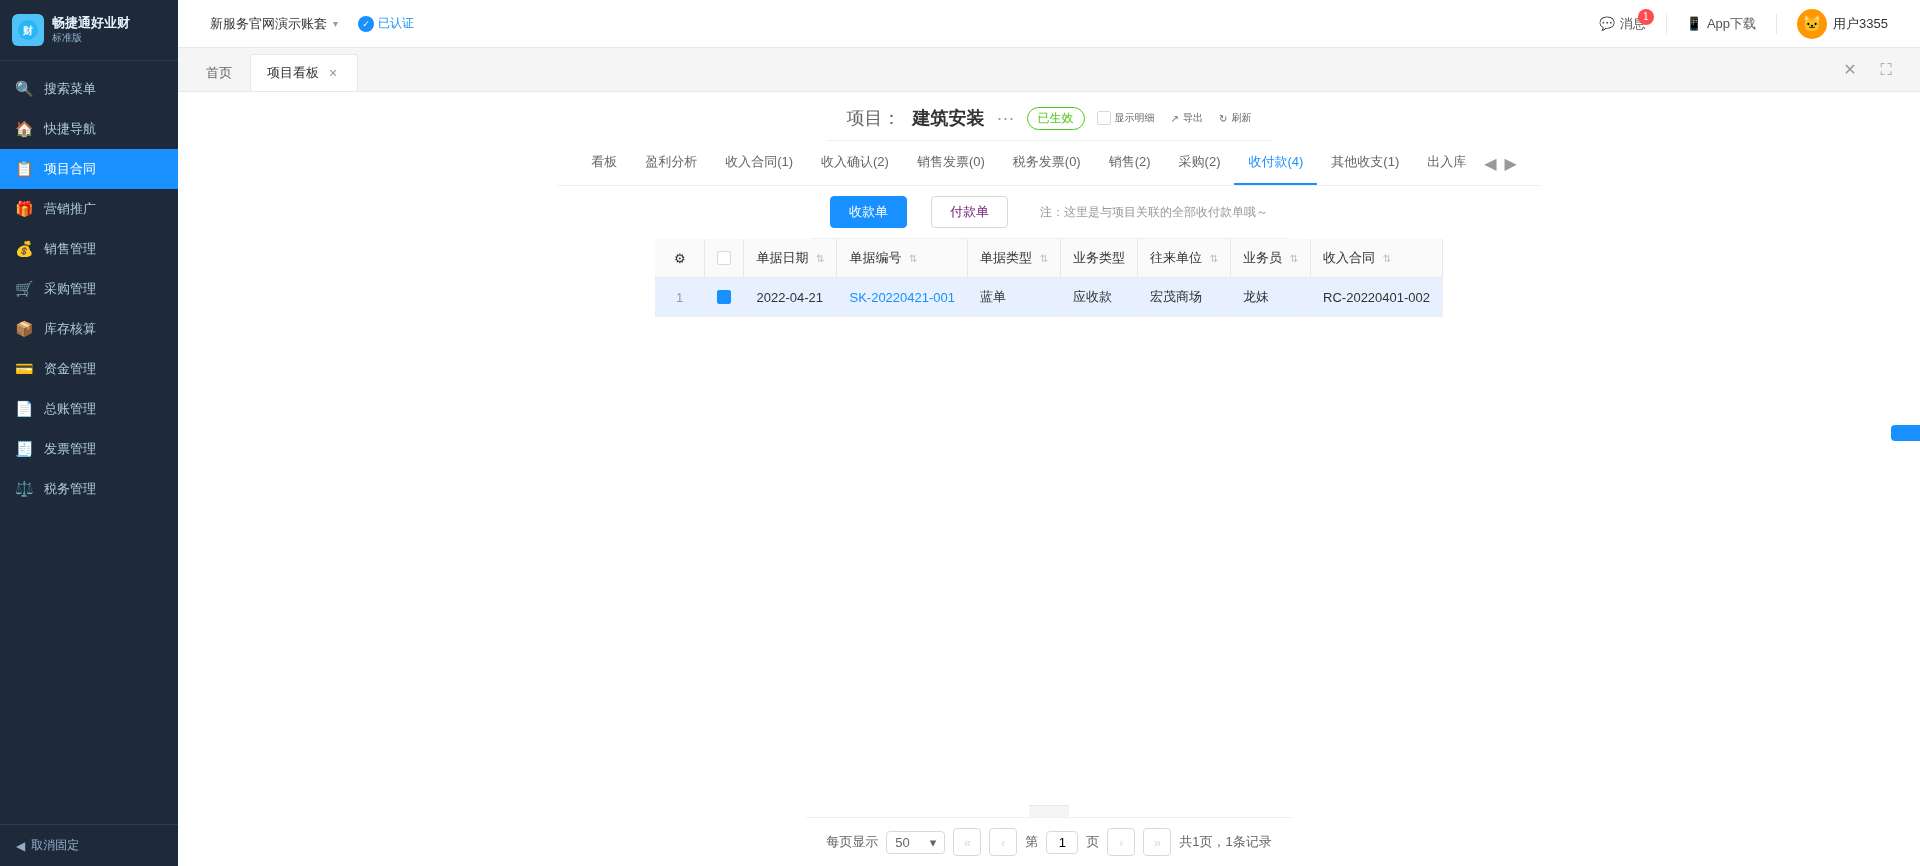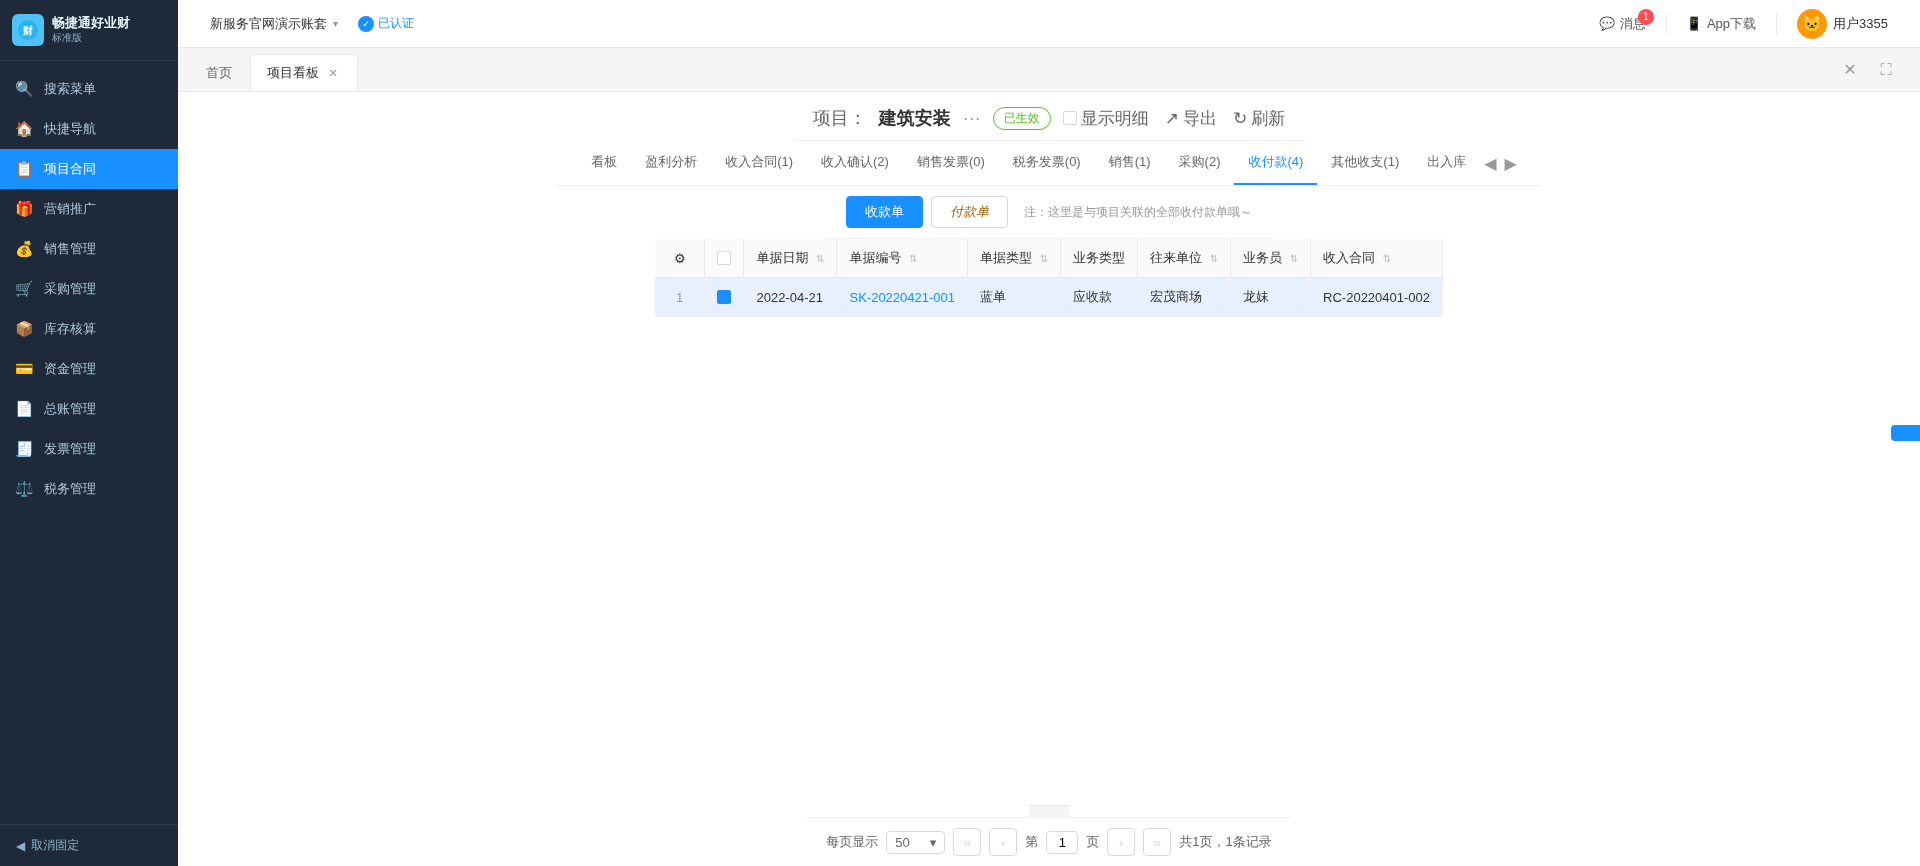--- a/index.html
+++ b/index.html
@@ -245,21 +245,21 @@
       margin-left: auto;
       display: flex;
       align-items: center;
       gap: 16px;
     }
     .header-action-item {
       display: flex;
       align-items: center;
       gap: 4px;
       color: #666;
-      font-size: 17px;
+      font-size: 10px;
       cursor: pointer;
     }
     .checkbox-custom {
       width: 14px; height: 14px;
       border: 1px solid #d9d9d9;
       border-radius: 2px;
       background: white;
     }
 
     
@@ -288,40 +288,39 @@
       font-size: 16px;
       cursor: pointer;
       padding: 0 4px;
     }
 
     
     .subtab-bar {
       display: flex;
       align-items: center;
       padding: 10px 20px;
-      gap: 8px;
+      gap: 24px;
       border-bottom: 1px solid #f0f0f0;
     }
     .subtab-btn {
       padding: 6px 18px;
       border-radius: 4px;
       font-size: 13px;
       cursor: pointer;
       border: 1px solid transparent;
     }
     .subtab-btn.active {
       background: #1890ff;
       color: white;
       border-color: #1890ff;
     }
     .subtab-btn.inactive {
       background: white;
-      color: #a16207;
+      color: #701a75;
       border-color: #d9d9d9;
-      font-style: italic;
     }
     .subtab-note {
       color: #999;
       font-size: 12px;
       margin-left: 8px;
     }
 
     
     .table-wrapper {
       flex: 1;
@@ -590,21 +589,21 @@
       </div>
     </div>
 
     <div class="subnav">
       <div class="subnav-item">看板</div>
       <div class="subnav-item">盈利分析</div>
       <div class="subnav-item">收入合同(1)</div>
       <div class="subnav-item">收入确认(2)</div>
       <div class="subnav-item">销售发票(0)</div>
       <div class="subnav-item">税务发票(0)</div>
-      <div class="subnav-item">销售(1)</div>
+      <div class="subnav-item">销售(2)</div>
       <div class="subnav-item">采购(2)</div>
       <div class="subnav-item active">收付款(4)</div>
       <div class="subnav-item">其他收支(1)</div>
       <div class="subnav-item">出入库</div>
       <span class="subnav-arrow">◀</span>
       <span class="subnav-arrow">▶</span>
     </div>
 
     <div class="subtab-bar">
       <button class="subtab-btn active">收款单</button>

